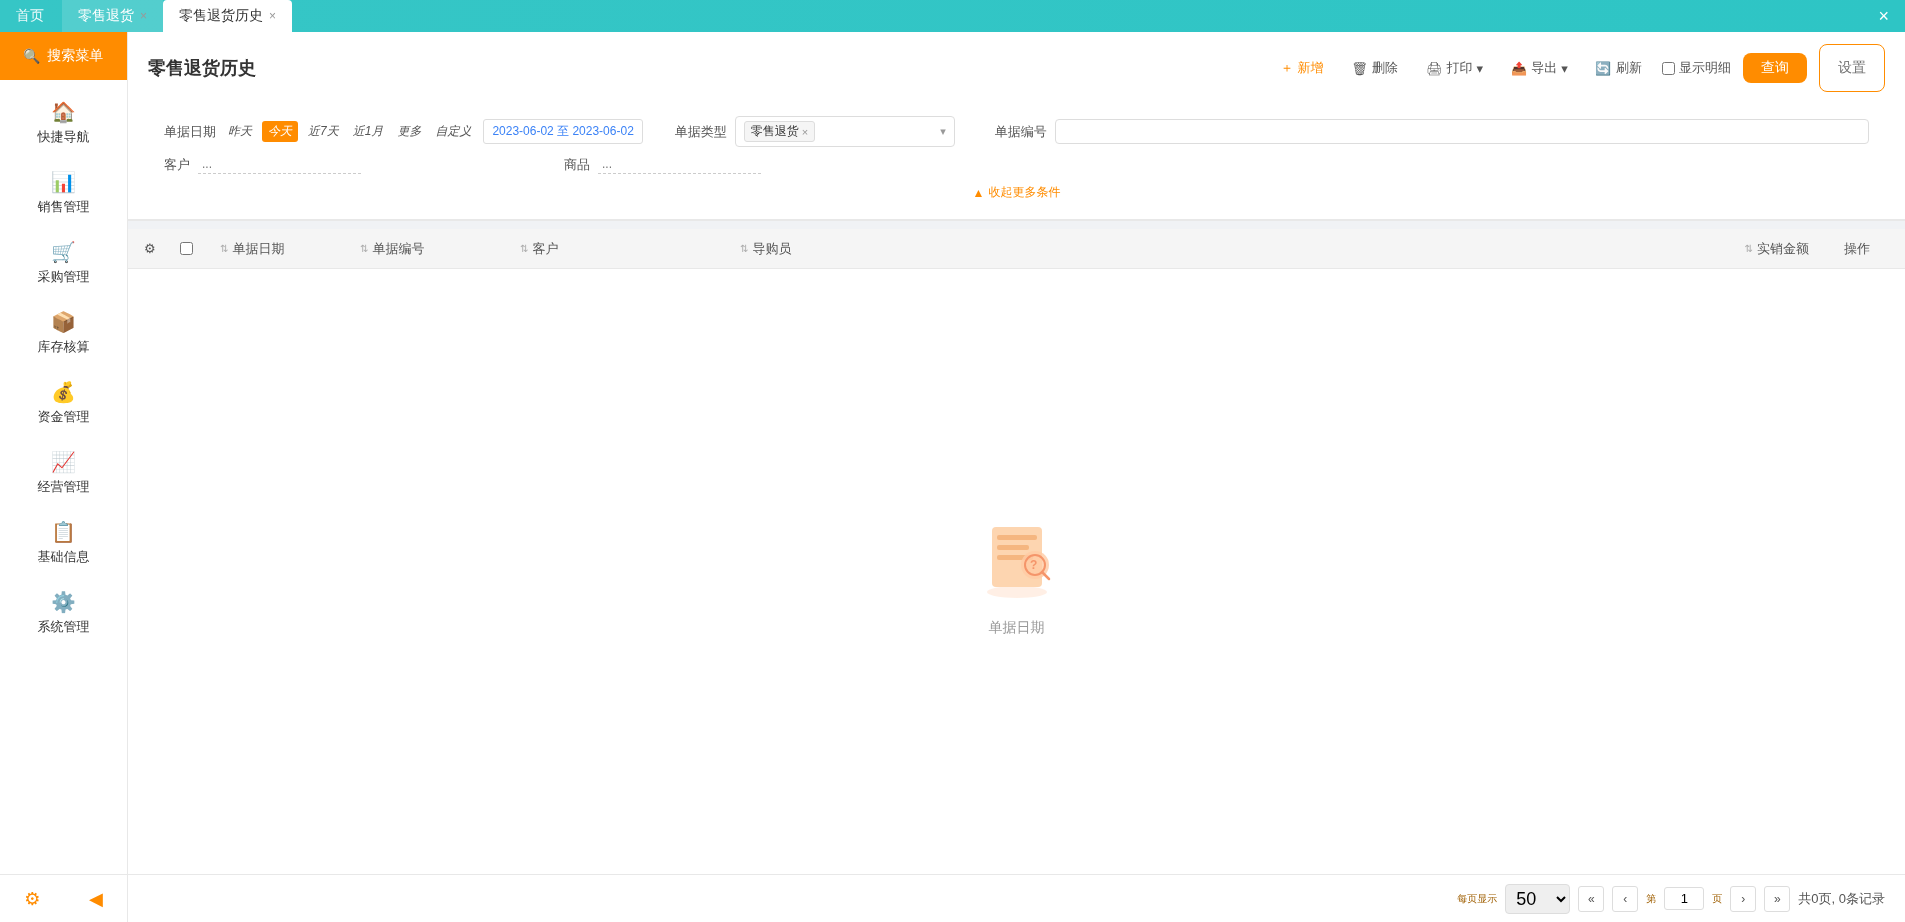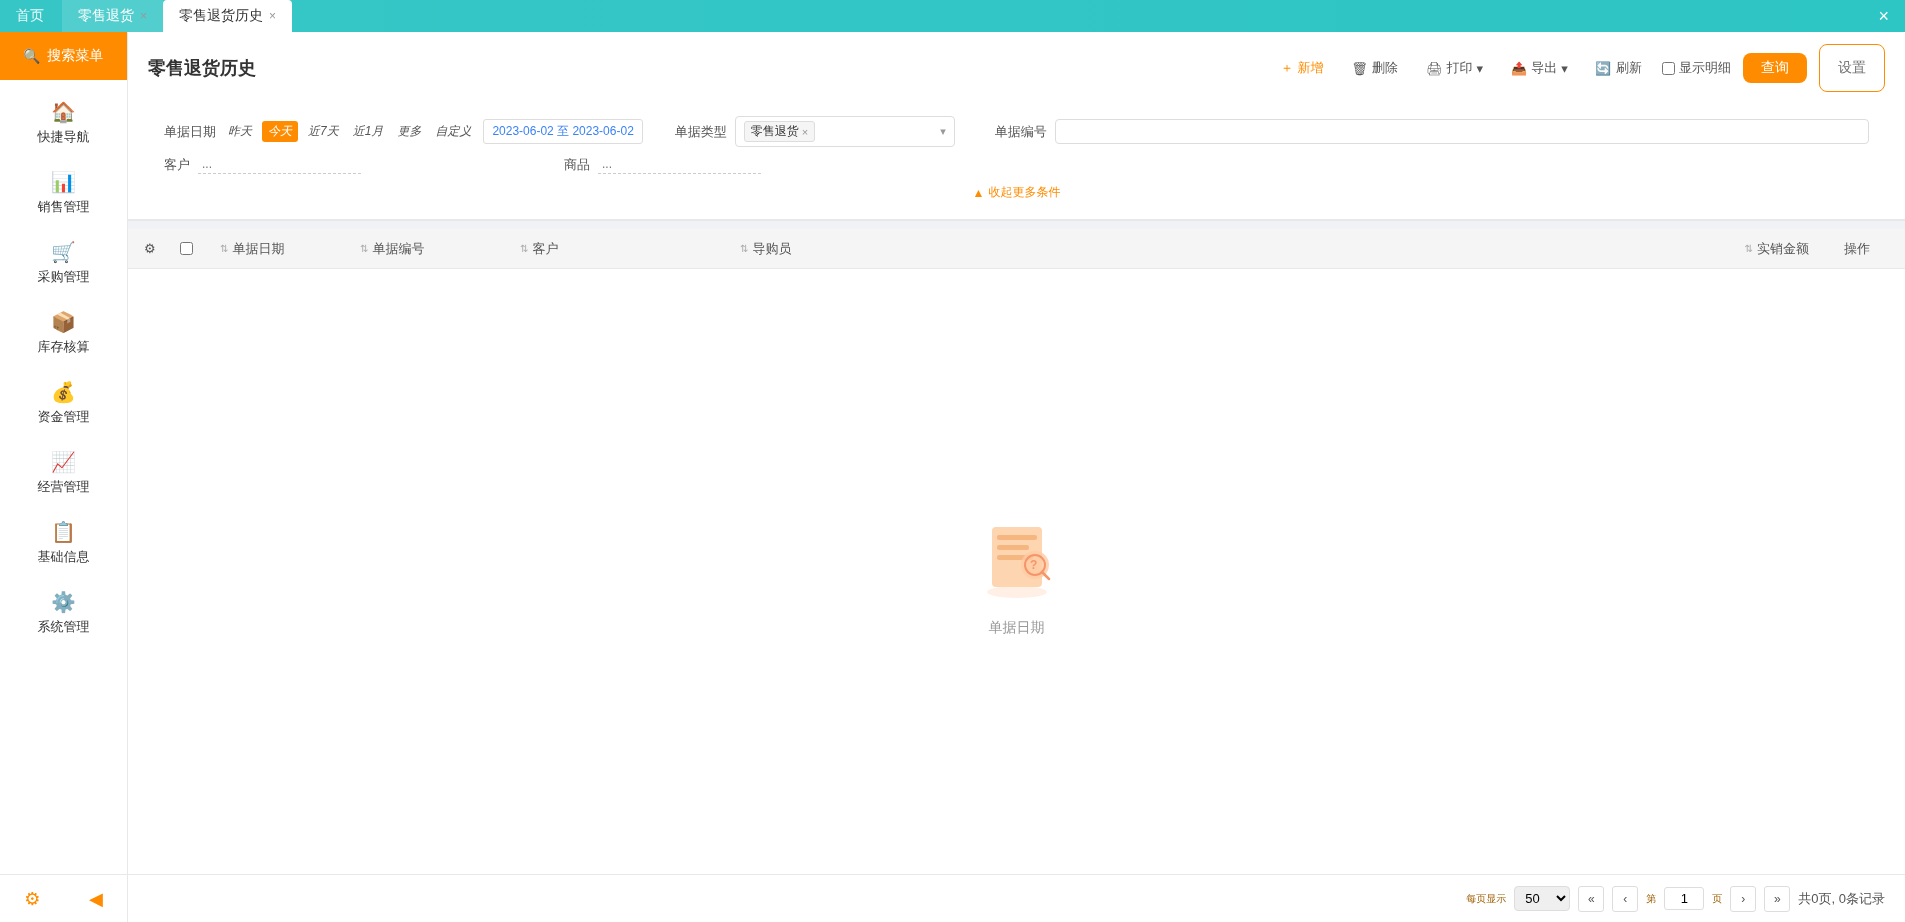--- a/index.html
+++ b/index.html
@@ -371,21 +371,21 @@
       flex-shrink: 0;
     }
     .pagination-label {
       font-size: 10px;
       color: #a16207;
     }
     .pagination-select {
       border: 1px solid #ddd;
       border-radius: 4px;
       padding: 3px 6px;
-      font-size: 13px;
+      font-size: 18px;
       cursor: pointer;
     }
     .pagination-btn {
       width: 26px;
       height: 26px;
       display: flex;
       align-items: center;
       justify-content: center;
       border: 1px solid #ddd;
       border-radius: 3px;

